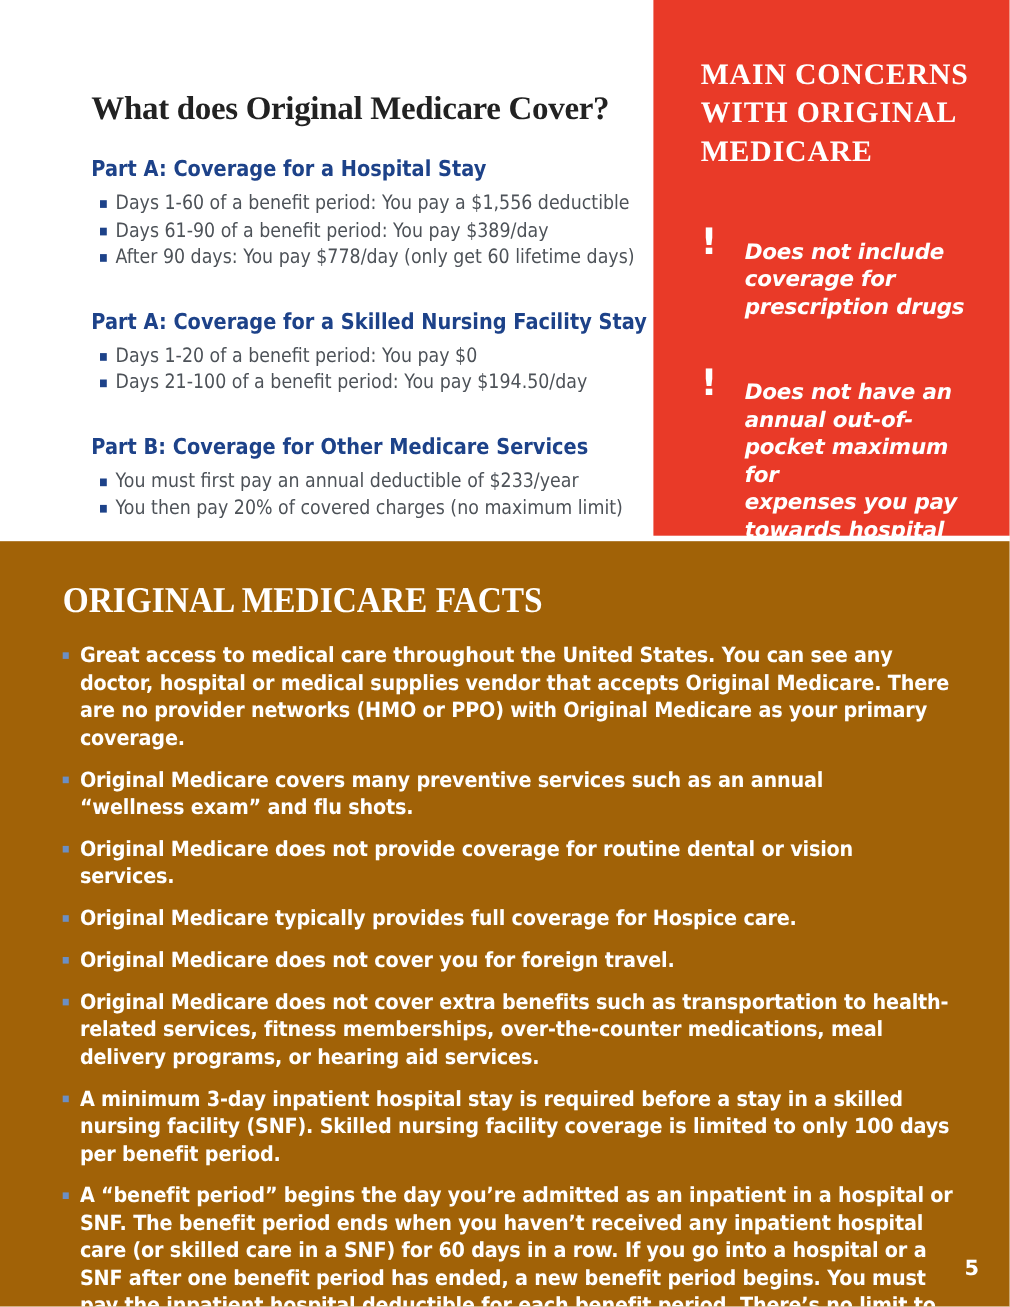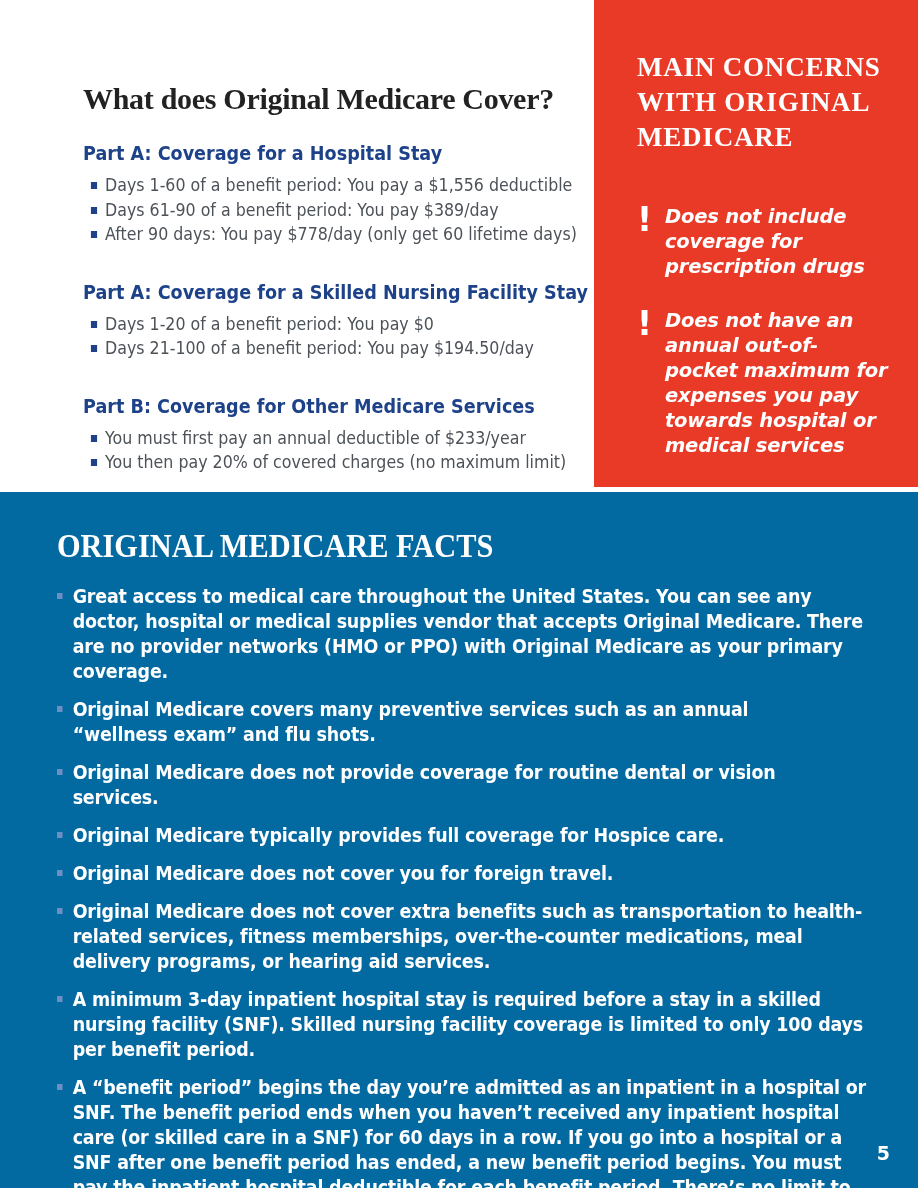--- a/index.html
+++ b/index.html
@@ -84,36 +84,36 @@
   }
   .bang {
     flex: none;
     width: 15px;
     font-weight: 700;
     font-size: 33px;
     line-height: 32px;
     color: #ffffff;
   }
   .concern-text {
-    margin: 0;
+    margin: 12px;
     font-style: italic;
     font-weight: 700;
     font-size: 19.5px;
     line-height: 25px;
     color: #ffffff;
     white-space: pre-line;
     letter-spacing: -0.2px;
   }
 
   
   .navy-panel {
     position: absolute;
     left: 0; top: 492px;
     width: 918px; height: 696px;
-    background: #0369a1;
+    background: #a16207;
     padding: 34px 40px 0 57px;
     overflow: hidden;
   }
   .facts-title {
     font-family: "Liberation Serif", "DejaVu Serif", serif;
     font-weight: 700;
     font-size: 33px;
     line-height: 40px;
     color: #ffffff;
     margin: 0 0 18px 0;

